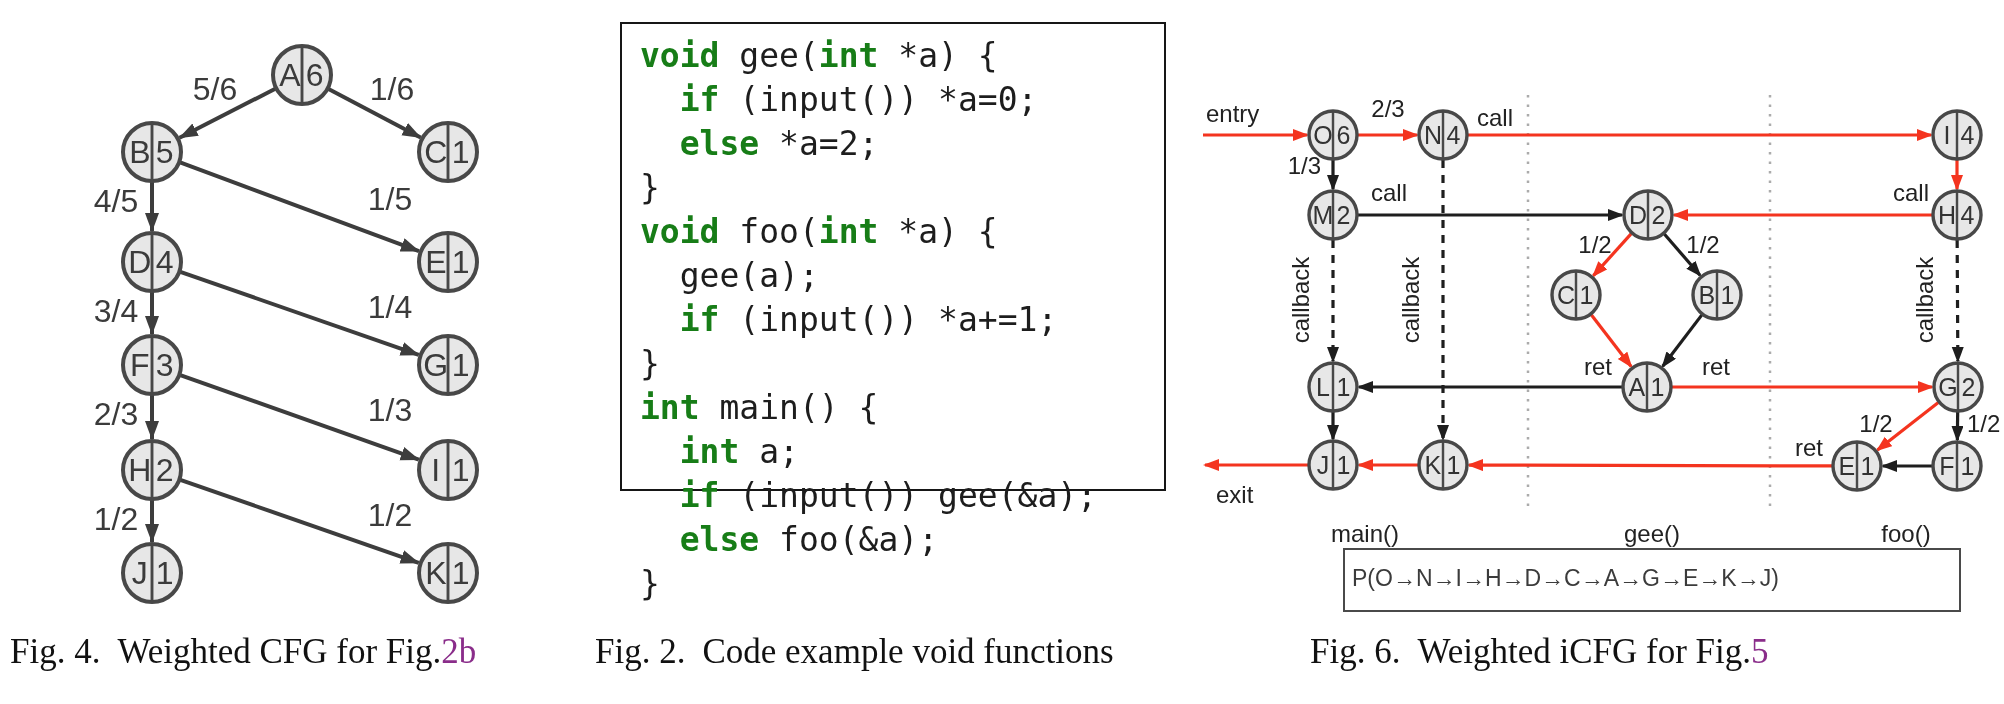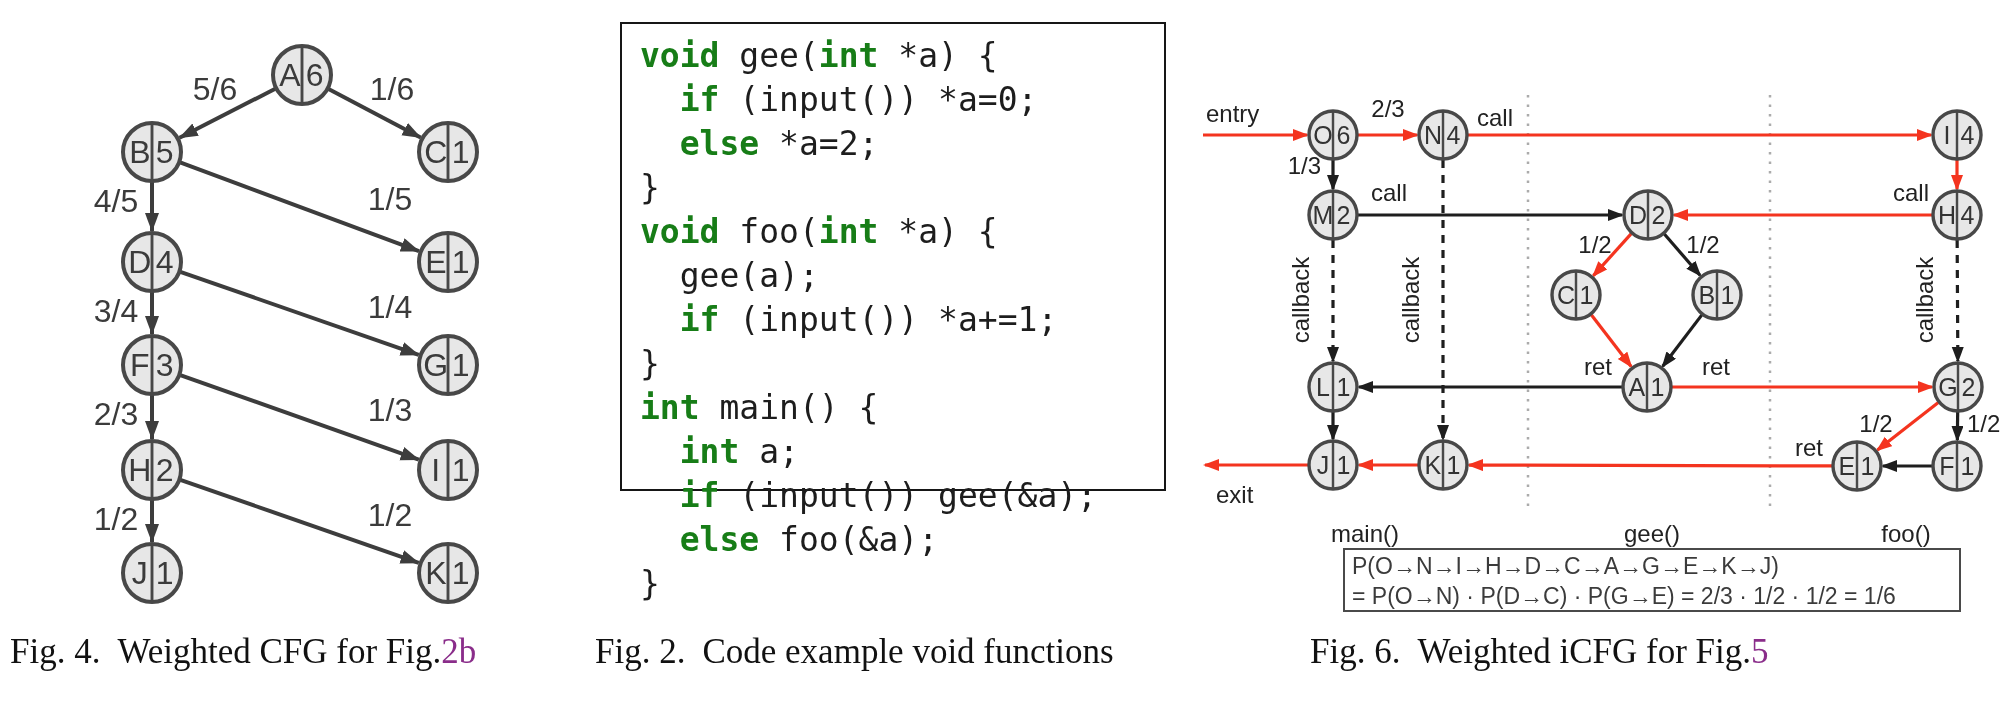--- a/index.html
+++ b/index.html
@@ -13,21 +13,21 @@
   #svg6 text.elabel{font:24px "Liberation Sans",sans-serif;fill:#222;}
   #svg6 text.nlabel{font:25px "Liberation Sans",sans-serif;fill:#333;}
   #svg6 text.flabel{font:24px "Liberation Sans",sans-serif;fill:#222;}
   .sep{stroke:var(--sep);stroke-width:2.5;stroke-dasharray:2.5 7;}
   .codebox{position:absolute;left:620px;top:22px;width:546px;height:469px;box-sizing:border-box;
            border:2.5px solid #161616;background:#fff;}
   .codebox pre{margin:0;padding:10px 0 0 18px;font-family:"DejaVu Sans Mono",monospace;
                font-size:33px;line-height:44px;color:#1d1d1d;}
   .codebox .kw{color:var(--kw);font-weight:bold;}
   .formula{position:absolute;left:1343px;top:548px;width:618px;height:64px;box-sizing:border-box;
-           border:2px solid var(--fbord);padding:1px 7px;white-space:nowrap;
+           border:2px solid var(--fbord);padding:13px 7px;white-space:nowrap;
            font:23px "Liberation Sans",sans-serif;color:#3b3b3b;line-height:30px;background:#fff;}
   .caption{position:absolute;top:632px;height:56px;
            font:35px "Liberation Serif",serif;color:#111;white-space:nowrap;}
   .caption .cap-pre{margin-right:17px;}
   .caption .figlink{color:var(--link);text-decoration:none;cursor:pointer;}
   #cap4{left:10px;width:575px;}
   #cap5{left:595px;width:630px;}
   #cap6{left:1310px;width:690px;}
 </style>
 </head>
@@ -287,21 +287,20 @@
       <text class="flabel" text-anchor="middle" transform="translate(1309,300) rotate(-90)">callback</text>
       <text class="flabel" text-anchor="middle" transform="translate(1419,300) rotate(-90)">callback</text>
       <text class="flabel" text-anchor="middle" transform="translate(1933,300) rotate(-90)">callback</text>
       <text class="flabel" text-anchor="middle" x="1365" y="542">main()</text>
       <text class="flabel" text-anchor="middle" x="1652" y="542">gee()</text>
       <text class="flabel" text-anchor="middle" x="1906" y="542">foo()</text>
     </svg>
 
   <div class="formula">
     <div>P(O→N→I→H→D→C→A→G→E→K→J)</div>
-    <div>= P(O→N) · P(D→C) · P(G→E) = 2/3 · 1/2 · 1/2 = 1/6</div>
   </div>
 
   <div id="cap4" class="caption">
     <span class="cap-pre">Fig. 4.</span><span>Weighted CFG for Fig.</span><a class="figlink">2b</a>
   </div>
 
   <div id="cap5" class="caption">
     <span class="cap-pre">Fig. 2.</span><span>Code example void functions</span>
   </div>
 

